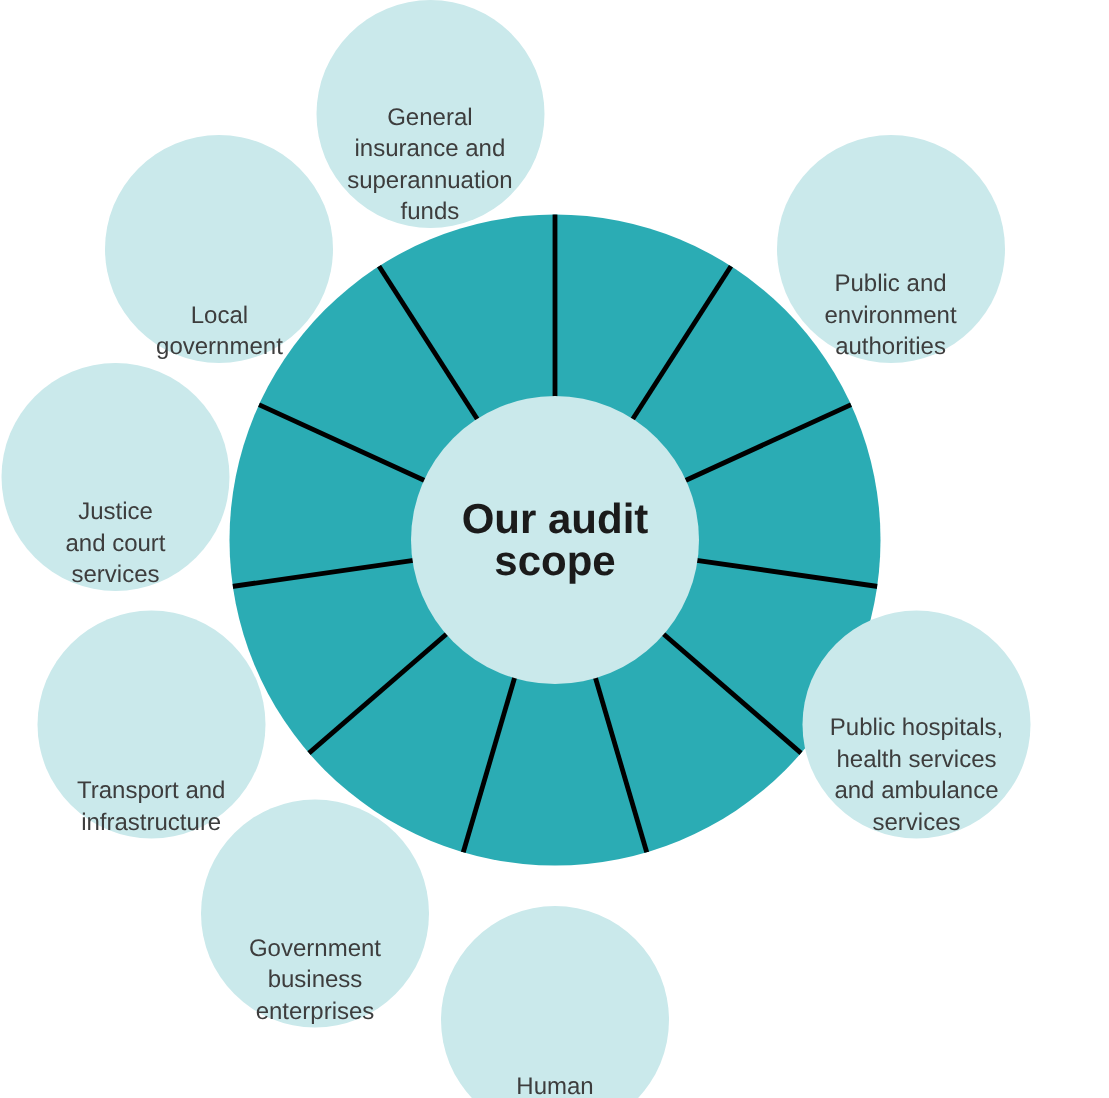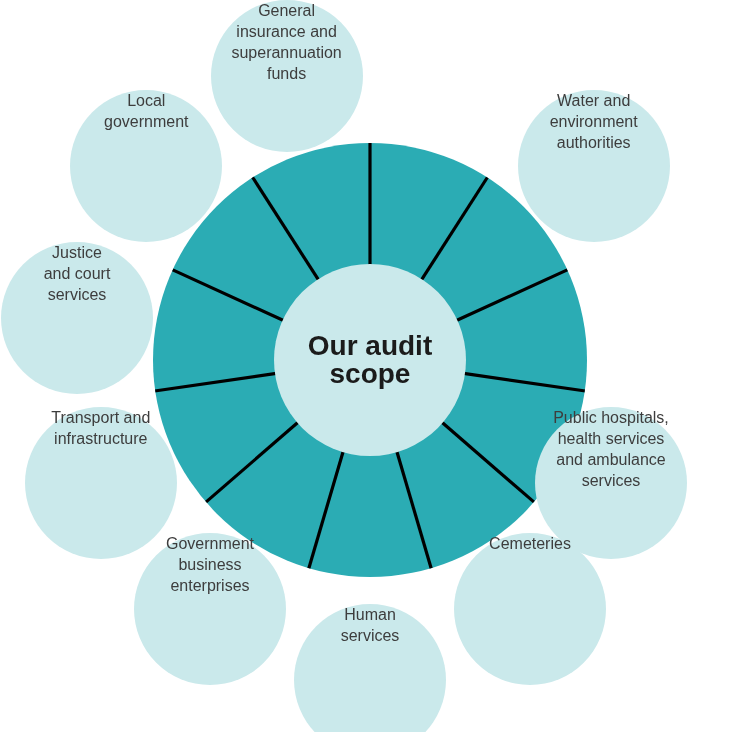--- a/index.html
+++ b/index.html
@@ -36,21 +36,21 @@
     line-height: 28px;
     color: #1b1b1b;
   }
   .node {
     position: absolute;
     width: 152px;
     height: 152px;
     border-radius: 50%;
     background: #cae9eb;
     display: flex;
-    align-items: flex-start;
+    align-items: flex-end;
     justify-content: center;
   }
   .node-label {
     display: block;
     width: 150px;
     text-align: center;
     white-space: pre-line;
     font-size: 16px;
     line-height: 21px;
     color: #3d3d3d;
@@ -89,36 +89,33 @@
 
   <div class="node" style="left:210.6px; top:0px;">
     <span class="node-label">General
 insurance and
 superannuation
 funds</span>
   </div>
 
 
   <div class="node" style="left:517.7px; top:90.2px;">
-    <span class="node-label">Water and
+    <span class="node-label">Public and
 environment
 authorities</span>
   </div>
 
 
   <div class="node" style="left:535px; top:407px;">
     <span class="node-label">Public hospitals,
 health services
 and ambulance
 services</span>
   </div>
 
-  <div class="node" style="left:454px; top:533px;">
-    <span class="node-label">Cemeteries</span>
-  </div>
 
   <div class="node" style="left:294px; top:604px;">
     <span class="node-label">Human
 services</span>
   </div>
 
   <div class="node" style="left:134px; top:533px;">
     <span class="node-label">Government
 business
 enterprises</span>

